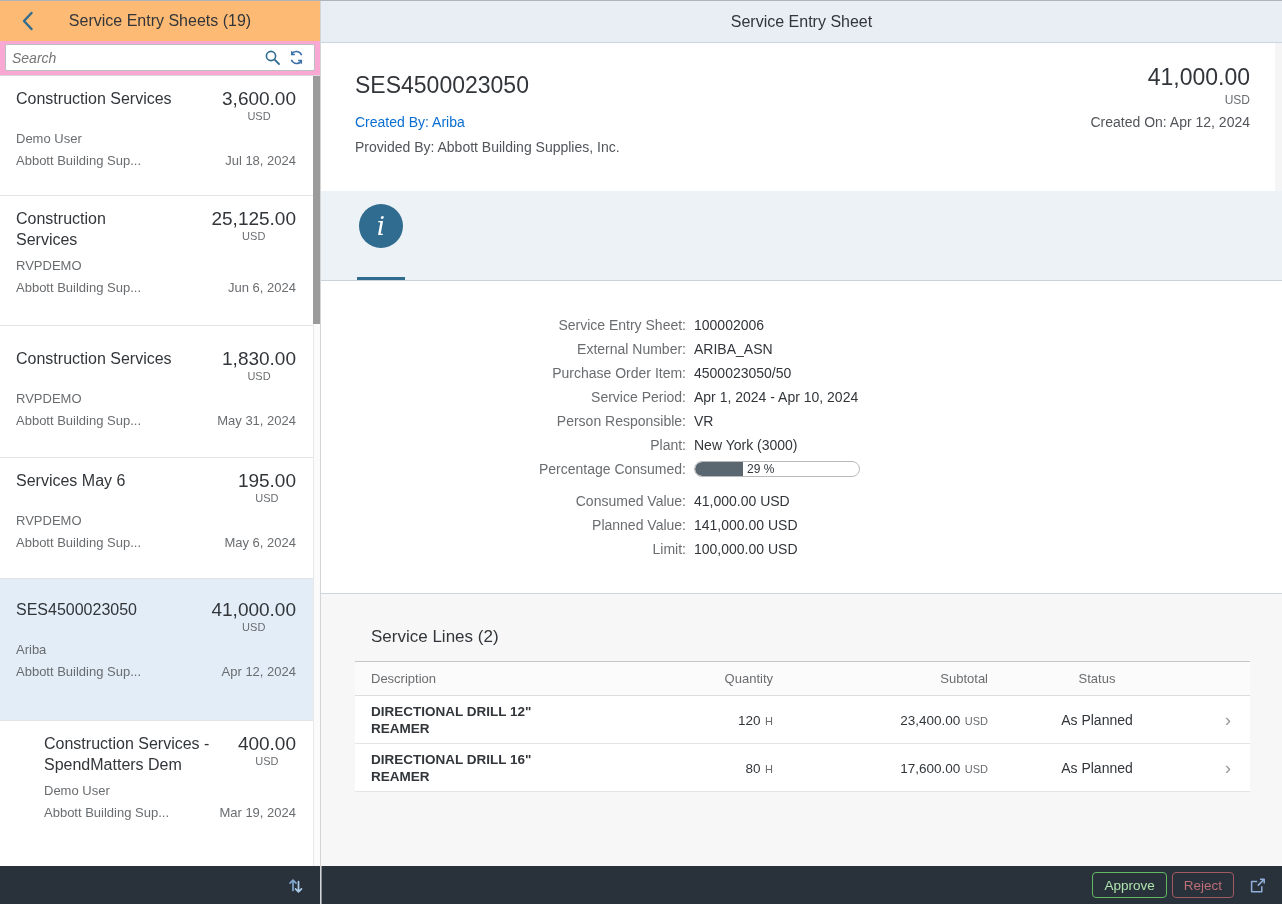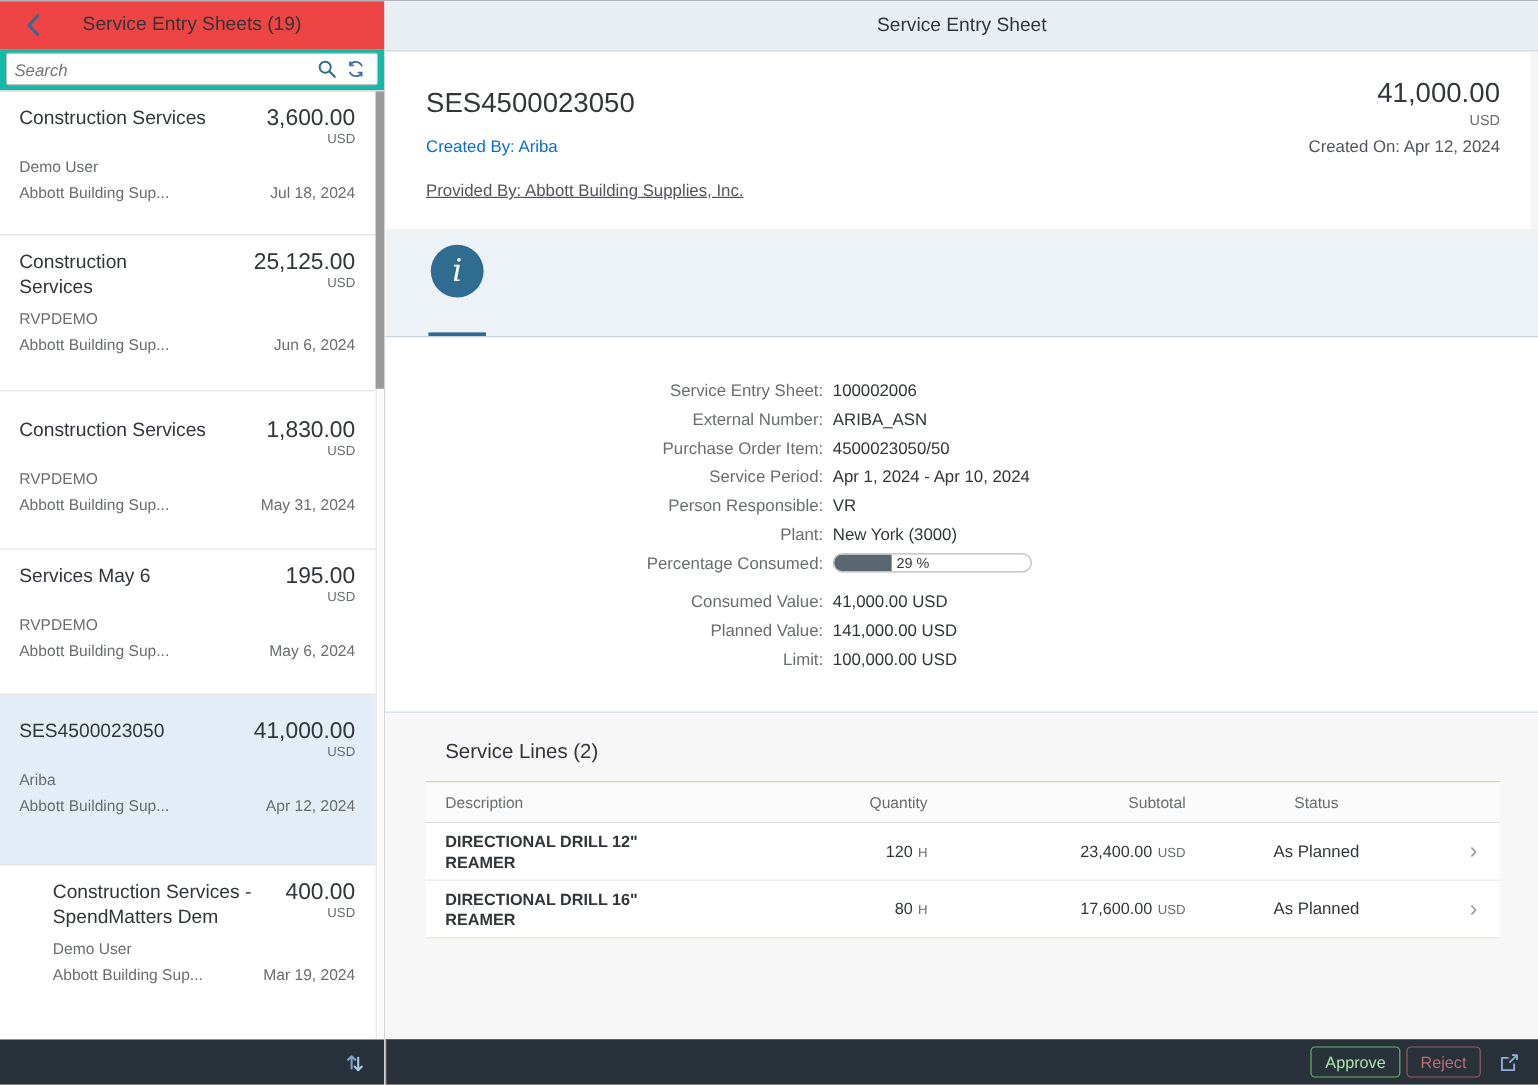--- a/index.html
+++ b/index.html
@@ -3,41 +3,41 @@
 <meta charset="utf-8">
 <style>
   * { margin:0; padding:0; box-sizing:border-box; }
   html,body { width:1282px; height:904px; overflow:hidden;
     font-family:"Liberation Sans", sans-serif; background:#fff; color:#32363A; }
   .app { width:1282px; height:904px; display:flex; flex-direction:row; border-top:1px solid #AEB4BA; }
 
   
   .left-panel { width:321px; height:100%; display:flex; flex-direction:column;
     border-right:1px solid #D5D5D5; background:#fff; position:relative; }
-  .lp-header { height:40px; display:flex; align-items:center; position:relative; background:#ef4444; flex:none; }
+  .lp-header { height:40px; display:flex; align-items:center; position:relative; background:#fdba74; flex:none; }
   .lp-back { position:absolute; left:10px; top:0; width:34px; height:40px; display:flex; align-items:center; justify-content:center; cursor:pointer; }
   .lp-title { width:100%; text-align:center; font-size:16px; color:#32363A; }
-  .lp-searchrow { height:35px; padding:3px 5px 5px 5px; border-bottom:1px solid #D9D9D9; background:#14b8a6; flex:none; }
+  .lp-searchrow { height:35px; padding:3px 5px 5px 5px; border-bottom:1px solid #D9D9D9; background:#f9a8d4; flex:none; }
   .lp-searchbox { height:27px; border:1px solid #BFBFBF; border-radius:2px; background:#fff;
     display:flex; align-items:center; padding:0 6px; }
   .lp-searchbox input { flex:1; border:none; outline:none; font-size:14px; font-style:italic; color:#74777A;
     font-family:"Liberation Sans", sans-serif; background:transparent; }
   .lp-search-icon, .lp-refresh-icon { width:24px; height:24px; display:flex; align-items:center; justify-content:center; cursor:pointer; }
   .lp-list { flex:1; overflow:hidden; position:relative; background:#eab308; }
   .lp-scrollbar { position:absolute; top:0; right:0; width:7px; height:100%; background:#FBFBFB; border-left:1px solid #E8E8E8; }
   .lp-scroll-thumb { position:absolute; top:0; right:0; width:7px; height:248px; background:#9B9B9B; }
   .ses-item { padding:12px 24px 0 16px; border-bottom:1px solid #E4E4E4; overflow:hidden; cursor:pointer; background:#fff; }
   .ses-item:nth-child(1){height:120px;} .ses-item:nth-child(2){height:130px;}
   .ses-item:nth-child(3){height:132px;} .ses-item:nth-child(4){height:121px;}
   .ses-item:nth-child(5){height:142px;} .ses-item:nth-child(6){height:151px;padding-left:44px;}
   .ses-item:nth-child(7){height:21px; border-bottom:none;}
   .ses-item.selected { background:#E3EDF7; }
   .ses-toprow { display:flex; justify-content:space-between; }
   .ses-title { font-size:16px; color:#32363A; line-height:21px; max-width:185px; }
-  .ses-amountcol { text-align:right; flex:none; }
+  .ses-amountcol { text-align:center; flex:none; }
   .ses-amount { font-size:19px; color:#32363A; line-height:22px; white-space:nowrap; }
   .ses-currency { font-size:11px; color:#6A6D70; line-height:13px; }
   .ses-attr1 { font-size:13px; color:#6A6D70; margin-top:7px; line-height:17px; }
   .ses-attr2row { display:flex; justify-content:space-between; margin-top:5px; font-size:13px; color:#6A6D70; line-height:17px; }
   .lp-footer { height:38px; flex:none; background:#29313B; display:flex; align-items:center; justify-content:flex-end; padding:0 8px; }
   .lp-sort-btn { width:32px; height:30px; display:flex; align-items:center; justify-content:center; cursor:pointer; }
 
   
   .detail-panel { width:961px; height:100%; display:flex; flex-direction:column; background:#fff; }
   .dp-titlebar { height:42px; flex:none; background:#E9EEF4; border-bottom:1px solid #CCD6E0;
@@ -46,40 +46,40 @@
   .dp-objheader { height:148px; flex:none; background:#fff; padding:20px 32px 0 34px; position:relative; }
   .dp-objheader .hdr-scroll { position:absolute; top:0; right:0; width:7px; height:148px; background:#F5F5F5; }
   .dp-row1 { display:flex; justify-content:space-between; align-items:flex-start; }
   .dp-id { font-size:23px; color:#32363A; line-height:28px; margin-top:8px; }
   .dp-amountcol { text-align:right; }
   .dp-amount { font-size:23px; color:#32363A; line-height:28px; }
   .dp-curr { font-size:12px; color:#6A6D70; line-height:15px; margin-top:2px; }
   .dp-row2 { display:flex; justify-content:space-between; margin-top:6px; font-size:14px; }
   .dp-createdby { color:#0A6ED1; cursor:pointer; }
   .dp-createdon { color:#51555A; }
-  .dp-row3 { margin-top:20px; font-size:14px; color:#51555A;text-decoration:underline; }
+  .dp-row3 { margin-top:9px; font-size:14px; color:#51555A; }
   .dp-tabbar { height:90px; flex:none; background:#EDF2F7; border-bottom:1px solid #C9D3DE; position:relative; }
   .dp-tab { position:absolute; left:37px; top:13px; width:46px; text-align:center; cursor:pointer; }
   .info-circle { width:44px; height:44px; border-radius:50%; background:#2F6C8F; display:flex;
     align-items:center; justify-content:center; margin:0 auto; }
   .info-circle span { font-family:"DejaVu Serif", serif; font-style:italic; font-size:26px; color:#fff; line-height:1; }
   .dp-tab-underline { position:absolute; left:36px; bottom:0; width:48px; height:3px; background:#2F6C8F; }
   .dp-infocontent { height:313px; flex:none; background:#fff; border-bottom:1px solid #C9D6E2; padding-top:32px; overflow:hidden; }
   .form { display:grid; grid-template-columns:365px auto; column-gap:8px; row-gap:0; }
   .form .lbl { text-align:right; font-size:14px; color:#6A6D70; line-height:24px; white-space:nowrap; }
   .form .val { text-align:left; font-size:14px; color:#32363A; line-height:24px; white-space:nowrap; }
   .progress-wrap { position:relative; width:166px; height:16px; border:1px solid #B9B9B9; border-radius:9px;
     background:#fff; margin-top:4px; overflow:hidden; }
   .progress-fill { height:100%; background:#5A6771; border-radius:9px 0 0 9px; }
   .progress-label { position:absolute; top:0; left:0; width:100%; height:100%; font-size:12px; color:#32363A;
     line-height:15px; padding-left:52px; }
   .form .progress-row-spacer { height:8px; }
 
   .dp-graysection { flex:1; background:#F7F7F7; padding:0 32px 0 34px; overflow:hidden; }
-  .sl-title { font-size:17px; color:#32363A; margin:23px 0 14px 16px; }
+  .sl-title { font-size:17px; color:#32363A; margin:33px 0 14px 16px; }
   .sl-table { width:895px; background:#fef9c3; border-top:1px solid #C6C6C6; }
   .sl-headrow, .sl-row { display:flex; align-items:center; }
   .sl-headrow { height:34px; background:#FBFBFB; border-bottom:1px solid #DDD; }
   .sl-headrow > div { font-size:13px; color:#6A6D70; }
   .sl-row { height:48px; border-bottom:1px solid #E4E4E4; background:#fff; cursor:pointer; }
   .col-desc { width:300px; padding-left:16px; }
   .col-qty { width:118px; text-align:right; }
   .col-sub { width:215px; text-align:right; }
   .col-status { width:218px; text-align:center; }
   .col-chev { width:44px; text-align:center; }

